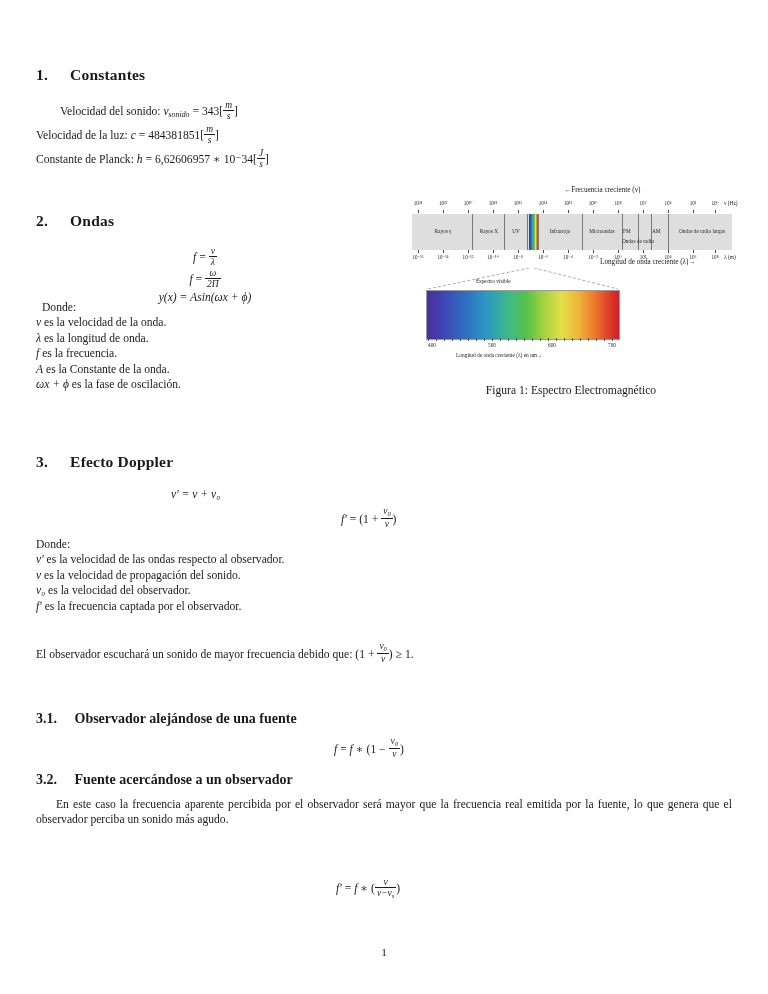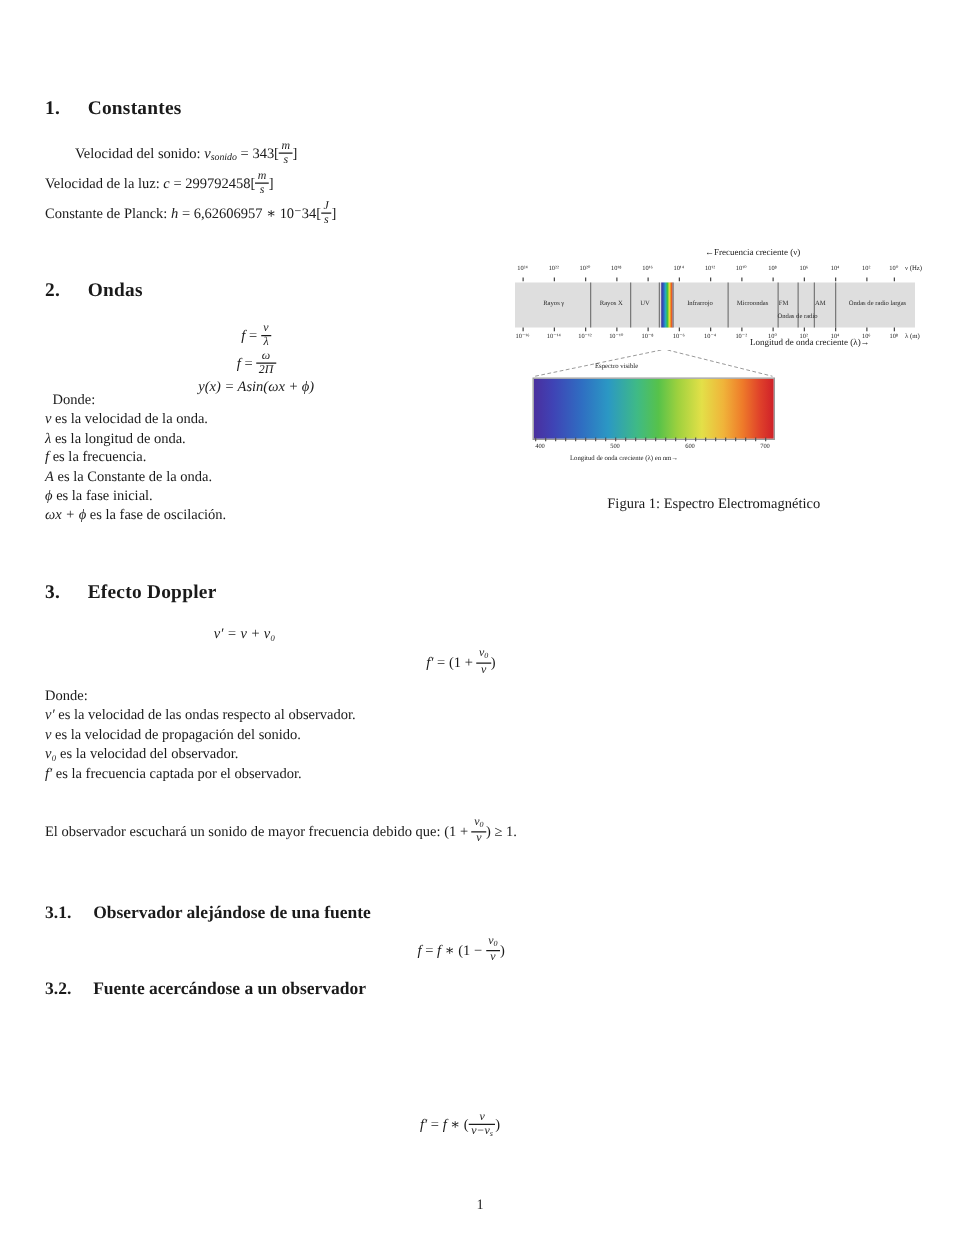--- a/index.html
+++ b/index.html
@@ -10,21 +10,21 @@
   body {
     width: 768px;
     height: 994px;
     position: relative;
     font-family: "Liberation Serif", "DejaVu Serif", serif;
     color: #1a1a1a;
     overflow: hidden;
   }
   .page {
     position: absolute;
-    left: 0; top: 12px;
+    left: 0; top: 0;
     width: 768px;
     height: 788px;
   }
   
   .sec-head {
     font-weight: bold;
     font-size: 15.5px;
     letter-spacing: 0.2px;
   }
   .sec-num { display: inline-block; }
@@ -237,21 +237,21 @@
         <span>v</span><sub>sonido</sub>
         <span class="op">=</span>
         <span class="num">343</span><span class="bracket">[</span><span class="frac"><span class="n">m</span><span class="d">s</span></span><span class="bracket">]</span>
       </span>
     </div>
     <div style="margin-top:3px;">
       <span>Velocidad de la luz:</span>
       <span class="math">
         <span>c</span>
         <span class="op">=</span>
-        <span class="num">299792458</span><span class="bracket">[</span><span class="frac"><span class="n">m</span><span class="d">s</span></span><span class="bracket">]</span>
+        <span class="num">484381851</span><span class="bracket">[</span><span class="frac"><span class="n">m</span><span class="d">s</span></span><span class="bracket">]</span>
       </span>
     </div>
     <div style="margin-top:3px;">
       <span>Constante de Planck:</span>
       <span class="math">
         <span>h</span>
         <span class="op">=</span>
         <span class="num">6,62606957 ∗ 10⁻34</span><span class="bracket">[</span><span class="frac"><span class="n">J</span><span class="d">s</span></span><span class="bracket">]</span>
       </span>
     </div>
@@ -275,21 +275,20 @@
     </div>
     <div class="math" style="margin-top:2px;">y(x) = Asin(ωx + ϕ)</div>
   </div>
 
   <div class="abs body-text" style="left:36px; top:300px; width:330px;">
     <div style="padding-left:6px;">Donde:</div>
     <div><span class="math">v</span> <span>es la velocidad de la onda.</span></div>
     <div><span class="math">λ</span> <span>es la longitud de onda.</span></div>
     <div><span class="math">f</span> <span>es la frecuencia.</span></div>
     <div><span class="math">A</span> <span>es la Constante de la onda.</span></div>
-    <div><span class="math">ϕ</span> <span>es la fase inicial.</span></div>
     <div><span class="math">ωx + ϕ</span> <span>es la fase de oscilación.</span></div>
   </div>
 
   <div id="figure-spectrum">
 
     <div class="freq-head">←Frecuencia creciente (ν)</div>
 
     <div class="tick-row" style="top:14px;">
       <span class="tick" style="left:6px; top:10px;"></span>
         <span class="tick-lbl" style="left:6px; top:0px;">10²⁴</span>
@@ -455,20 +454,23 @@
   <div class="abs math" style="left:334px; top:736px;">
     <span>f</span> <span class="op">=</span> <span>f</span> <span class="op">∗</span> <span class="paren">(</span><span class="num">1</span> <span class="op">−</span>
     <span class="frac"><span class="n">v<sub>0</sub></span><span class="d">v</span></span><span class="paren">)</span>
   </div>
 
   <div class="abs subsec-head" style="left:36px; top:772px;">
     <span>3.2.</span>
     <span style="margin-left:14px;">Fuente acercándose a un observador</span>
   </div>
 
+  <div class="abs body-text" style="left:36px; top:797px; width:696px; text-align:justify;">
+    <span style="display:inline-block; width:20px;"></span><span>En este caso la frecuencia aparente percibida por el observador será mayor que la frecuencia real emitida por la fuente, lo que genera que el observador perciba un sonido más agudo.</span>
+  </div>
 
 
   <div class="abs math" style="left:336px; top:877px;">
     <span>f′</span> <span class="op">=</span> <span>f</span> <span class="op">∗</span> <span class="paren">(</span><span class="frac"><span class="n">v</span><span class="d">v−v<sub>s</sub></span></span><span class="paren">)</span>
   </div>
 
   <div id="page-number">1</div>
 
 </div>
 

